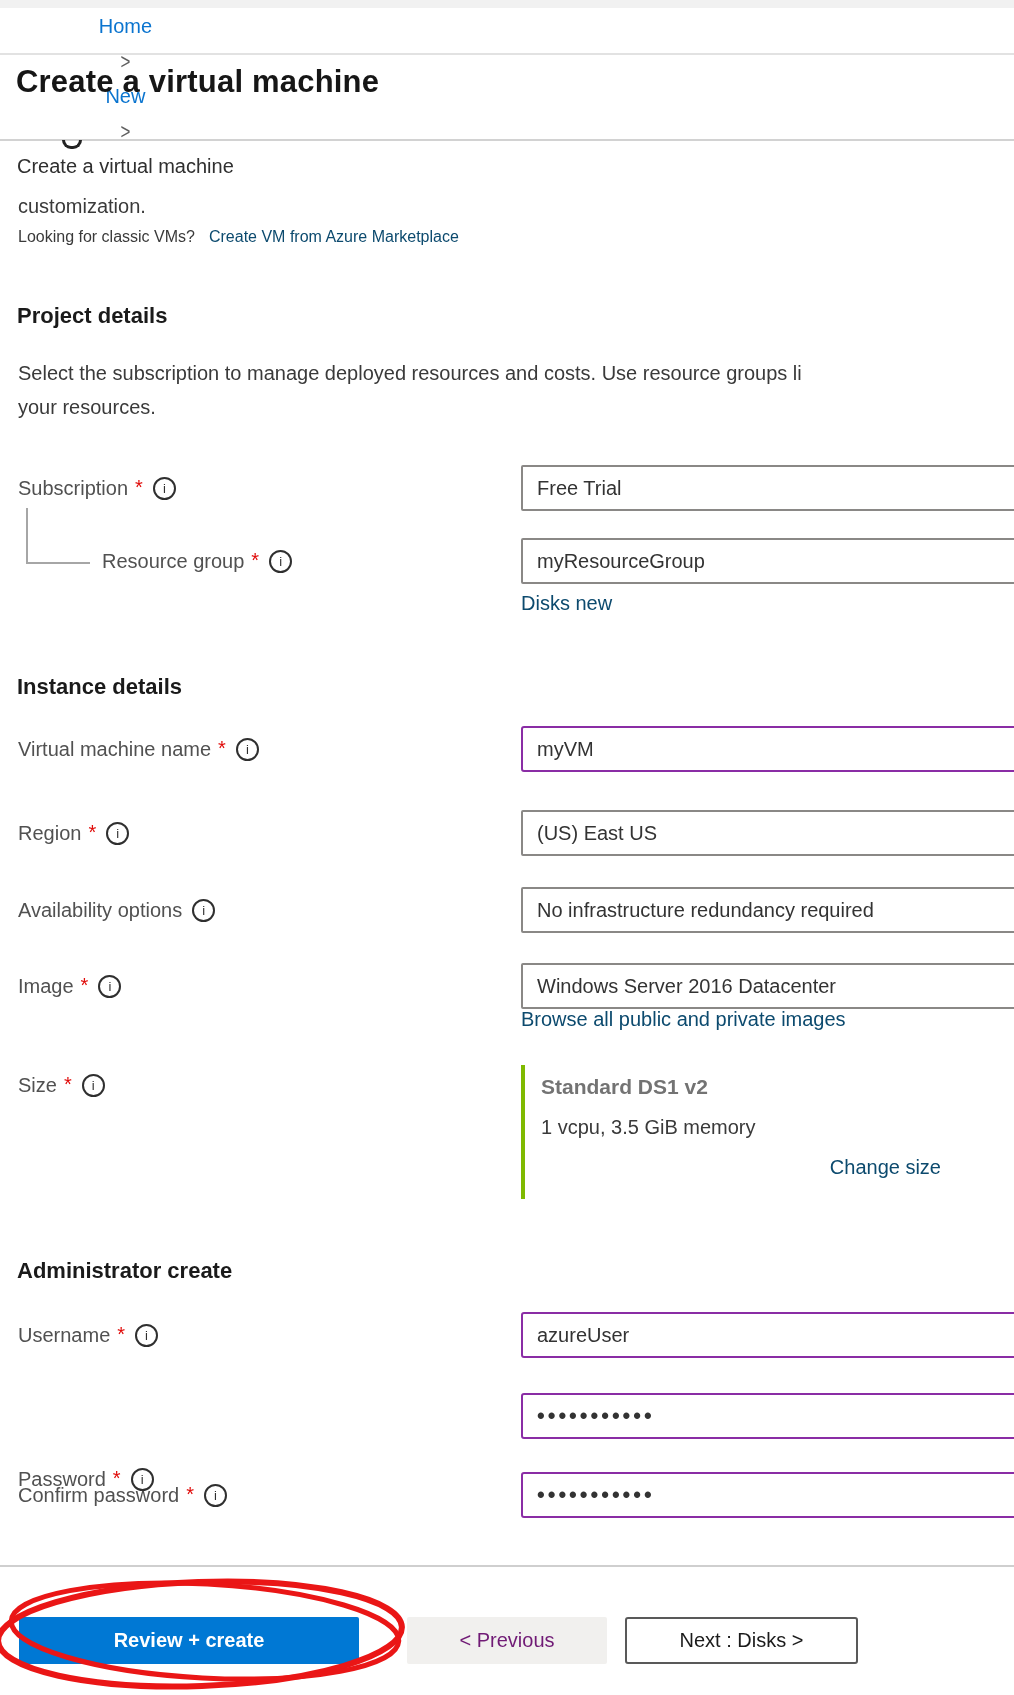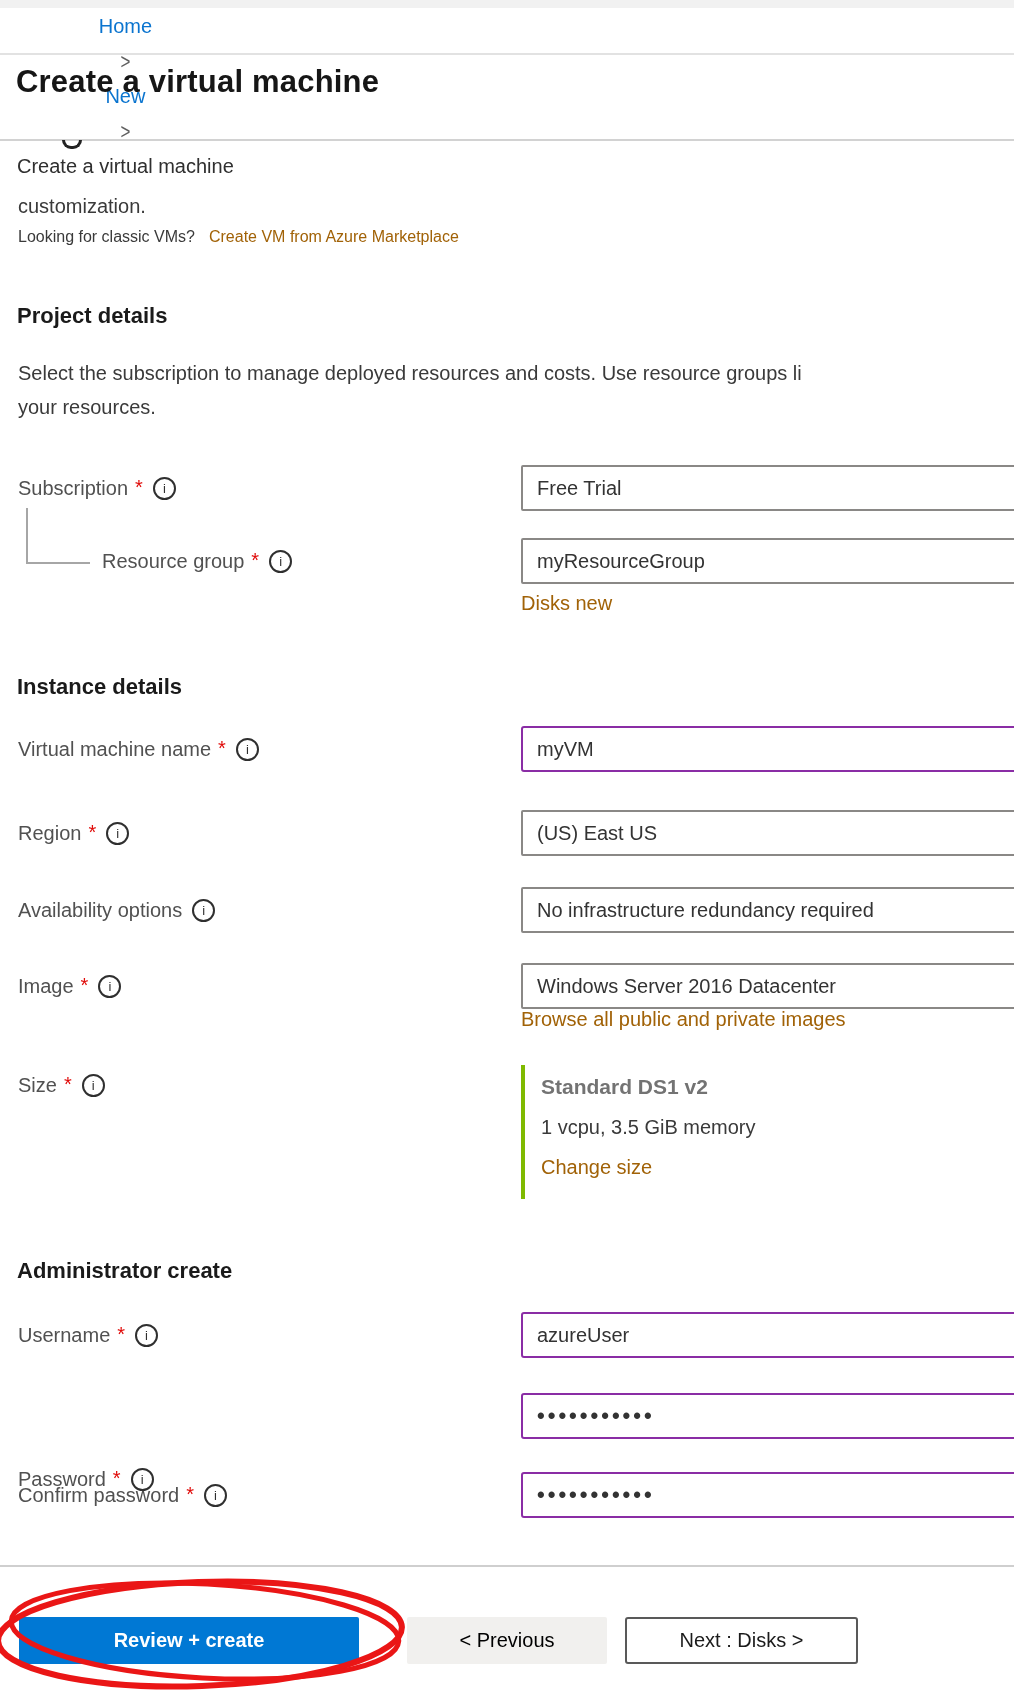--- a/index.html
+++ b/index.html
@@ -16,21 +16,21 @@
   .crumb-sep{color:#5f5f5f;font-size:17px;transform:scaleY(1.35);display:inline-block;padding-top:1px;}
   .crumb-current{color:#2f2f2f;}
   .rule{left:0;width:1014px;height:2px;background:#e2e2e2;}
   .rule-dark{left:0;width:1014px;height:2px;background:#d2d2d2;}
   
   .page-title{left:16px;top:64px;font-size:31px;font-weight:700;color:#161616;letter-spacing:0.2px;}
   
   .g-fragment{left:62px;top:140px;width:14px;height:6px;border:3px solid #222;border-top:none;border-radius:0 0 9px 9px;}
   .para{left:18px;font-size:20px;color:#3a3a3a;white-space:nowrap;line-height:26px;}
   .inline-row{left:18px;display:flex;gap:14px;font-size:16px;color:#3a3a3a;white-space:nowrap;}
-  .link{color:#a16207;cursor:pointer;text-decoration:none;}
+  .link{color:#0c4a6e;cursor:pointer;text-decoration:none;text-align:right;}
   .section-heading{left:17px;font-size:22px;font-weight:700;color:#1a1a1a;}
   
   .row-label{left:18px;height:46px;display:flex;align-items:center;font-size:20px;color:#515151;white-space:nowrap;}
   .asterisk{color:#e00b09;margin-left:7px;font-size:20px;position:relative;top:-1px;}
   .info-icon{width:19px;height:19px;border:2px solid #2f2f2f;border-radius:50%;display:inline-flex;align-items:center;justify-content:center;
     font-size:13px;line-height:13px;color:#2f2f2f;margin-left:10px;flex:0 0 auto;cursor:pointer;}
   
   .field{left:521px;width:520px;height:46px;background:#fff;box-sizing:border-box;font-size:20px;color:#333;}
   .select-like{border:2px solid #8a8886;border-radius:2px;line-height:42px;padding-left:14px;cursor:pointer;}
   .txt{border:2px solid #8a2da5;border-radius:3px;padding:0 0 0 14px;outline:none;font-family:"Liberation Sans","DejaVu Sans",sans-serif;}
@@ -40,21 +40,21 @@
   .conn-v{left:26px;top:508px;width:2px;height:56px;background:#a6a6a6;}
   .conn-h{left:26px;top:562px;width:64px;height:2px;background:#a6a6a6;}
   
   .size-block{left:521px;top:1065px;width:420px;height:134px;border-left:4px solid #7fba00;padding:10px 0 0 16px;box-sizing:border-box;
     display:flex;flex-direction:column;gap:17px;font-size:20px;}
   .size-name{font-weight:700;color:#737373;font-size:21px;}
   .size-specs{color:#3a3a3a;}
   
   .btn{top:1617px;height:47px;display:flex;align-items:center;justify-content:center;font-size:20px;box-sizing:border-box;cursor:pointer;white-space:nowrap;}
   .btn-primary{left:19px;width:340px;background:#0078d4;color:#fff;font-weight:700;border-radius:2px;}
-  .btn-disabled{left:407px;width:200px;background:#f1f0ee;color:#000000;border-radius:2px;}
+  .btn-disabled{left:407px;width:200px;background:#f1f0ee;color:#701a75;border-radius:2px;}
   .btn-outline{left:625px;width:233px;background:#fff;border:2px solid #595959;color:#1b1b1b;border-radius:3px;}
   .annotation-svg{left:0;top:0;width:1014px;height:1695px;pointer-events:none;}
 </style>
 </head>
 <body>
 
 <div id="canvas">
 
   <div class="abs top-strip"></div>
 

